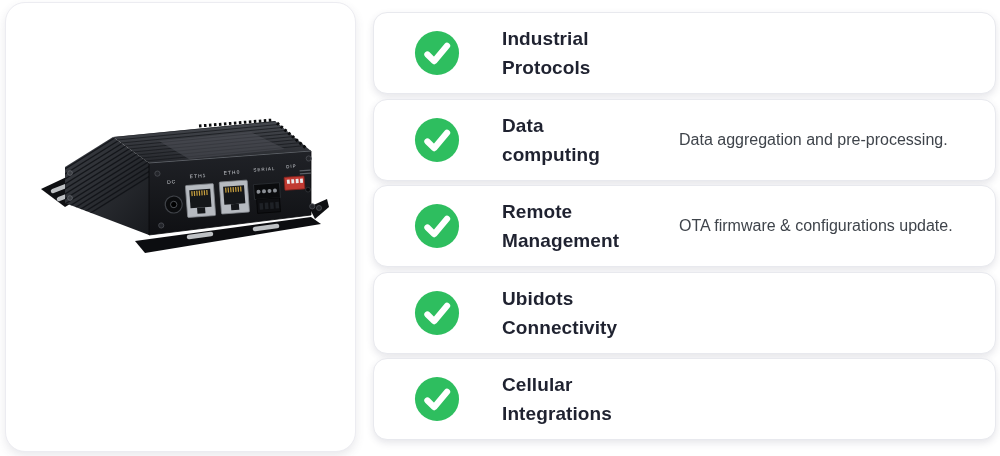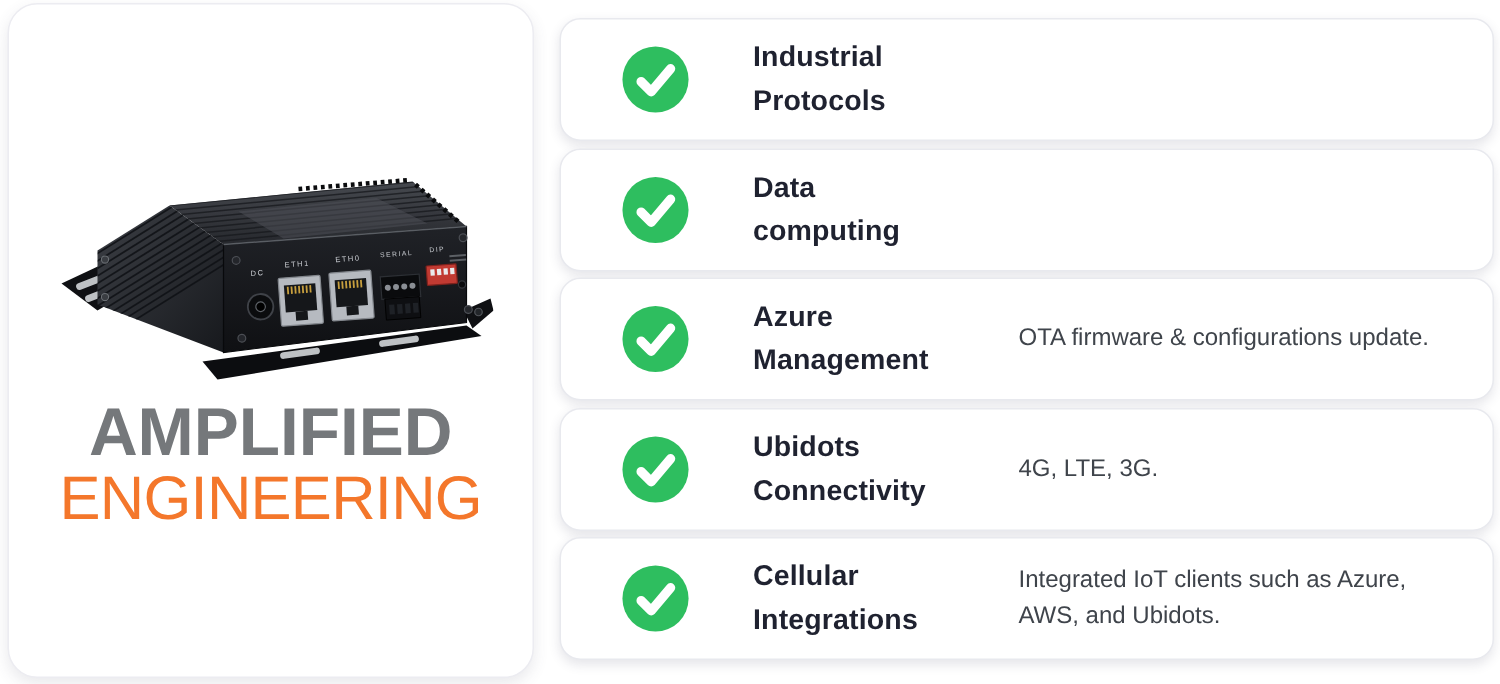--- a/index.html
+++ b/index.html
@@ -230,24 +230,20 @@
           </g>
 
           <circle cx="154" cy="33" r="2.4" fill="#0a0b0d" stroke="#34373c" stroke-width="0.8"></circle>
           <rect x="147" y="13" width="11" height="1.3" fill="#9ca1a7" opacity="0.5"></rect>
           <rect x="147" y="16" width="11" height="1.3" fill="#9ca1a7" opacity="0.5"></rect>
         </g>
       </g>
     </svg>
   </div>
 
-  <div class="logo">
-    <div class="logo-line1">AMPLIFIED</div>
-    <div class="logo-line2">ENGINEERING</div>
-  </div>
 </div>
 
 <div class="features">
 
   <div class="feature-card">
     <span class="check">
       <svg viewBox="0 0 48 48">
           <circle cx="24" cy="24" r="23" fill="#2EBE5F"></circle>
           <path d="M14 25.5 L21 32.5 L34.5 16.5" stroke="#ffffff" stroke-width="6.5" fill="none" stroke-linecap="round" stroke-linejoin="round"></path>
         </svg>
@@ -256,48 +252,47 @@
   </div>
 
   <div class="feature-card">
     <span class="check">
       <svg viewBox="0 0 48 48">
           <circle cx="24" cy="24" r="23" fill="#2EBE5F"></circle>
           <path d="M14 25.5 L21 32.5 L34.5 16.5" stroke="#ffffff" stroke-width="6.5" fill="none" stroke-linecap="round" stroke-linejoin="round"></path>
         </svg>
     </span>
     <div class="feature-title">Data computing</div>
-  </div>
-
-  <div class="feature-card">
-    <span class="check">
-      <svg viewBox="0 0 48 48">
-          <circle cx="24" cy="24" r="23" fill="#2EBE5F"></circle>
-          <path d="M14 25.5 L21 32.5 L34.5 16.5" stroke="#ffffff" stroke-width="6.5" fill="none" stroke-linecap="round" stroke-linejoin="round"></path>
-        </svg>
-    </span>
-    <div class="feature-title">Azure Management</div>
+    <div class="feature-desc">Data aggregation and pre-processing.</div>
+  </div>
+
+  <div class="feature-card">
+    <span class="check">
+      <svg viewBox="0 0 48 48">
+          <circle cx="24" cy="24" r="23" fill="#2EBE5F"></circle>
+          <path d="M14 25.5 L21 32.5 L34.5 16.5" stroke="#ffffff" stroke-width="6.5" fill="none" stroke-linecap="round" stroke-linejoin="round"></path>
+        </svg>
+    </span>
+    <div class="feature-title">Remote Management</div>
     <div class="feature-desc">OTA firmware &amp; configurations update.</div>
   </div>
 
   <div class="feature-card">
     <span class="check">
       <svg viewBox="0 0 48 48">
           <circle cx="24" cy="24" r="23" fill="#2EBE5F"></circle>
           <path d="M14 25.5 L21 32.5 L34.5 16.5" stroke="#ffffff" stroke-width="6.5" fill="none" stroke-linecap="round" stroke-linejoin="round"></path>
         </svg>
     </span>
     <div class="feature-title">Ubidots Connectivity</div>
-    <div class="feature-desc">4G, LTE, 3G.</div>
   </div>
 
   <div class="feature-card">
     <span class="check">
       <svg viewBox="0 0 48 48">
           <circle cx="24" cy="24" r="23" fill="#2EBE5F"></circle>
           <path d="M14 25.5 L21 32.5 L34.5 16.5" stroke="#ffffff" stroke-width="6.5" fill="none" stroke-linecap="round" stroke-linejoin="round"></path>
         </svg>
     </span>
     <div class="feature-title">Cellular Integrations</div>
-    <div class="feature-desc">Integrated IoT clients such as Azure, AWS, and Ubidots.</div>
   </div>
 
 </div>
 
 </body></html>

